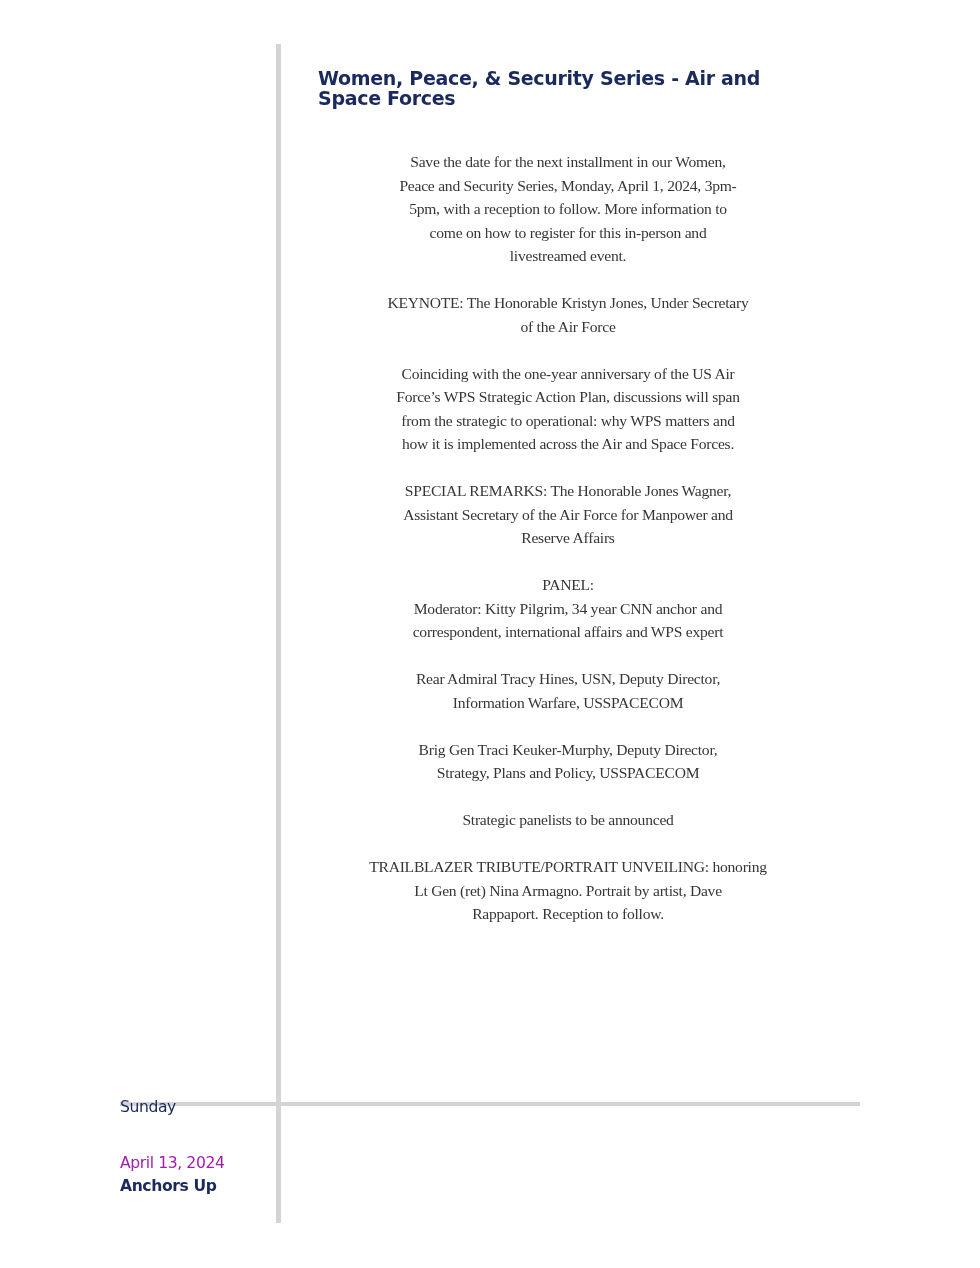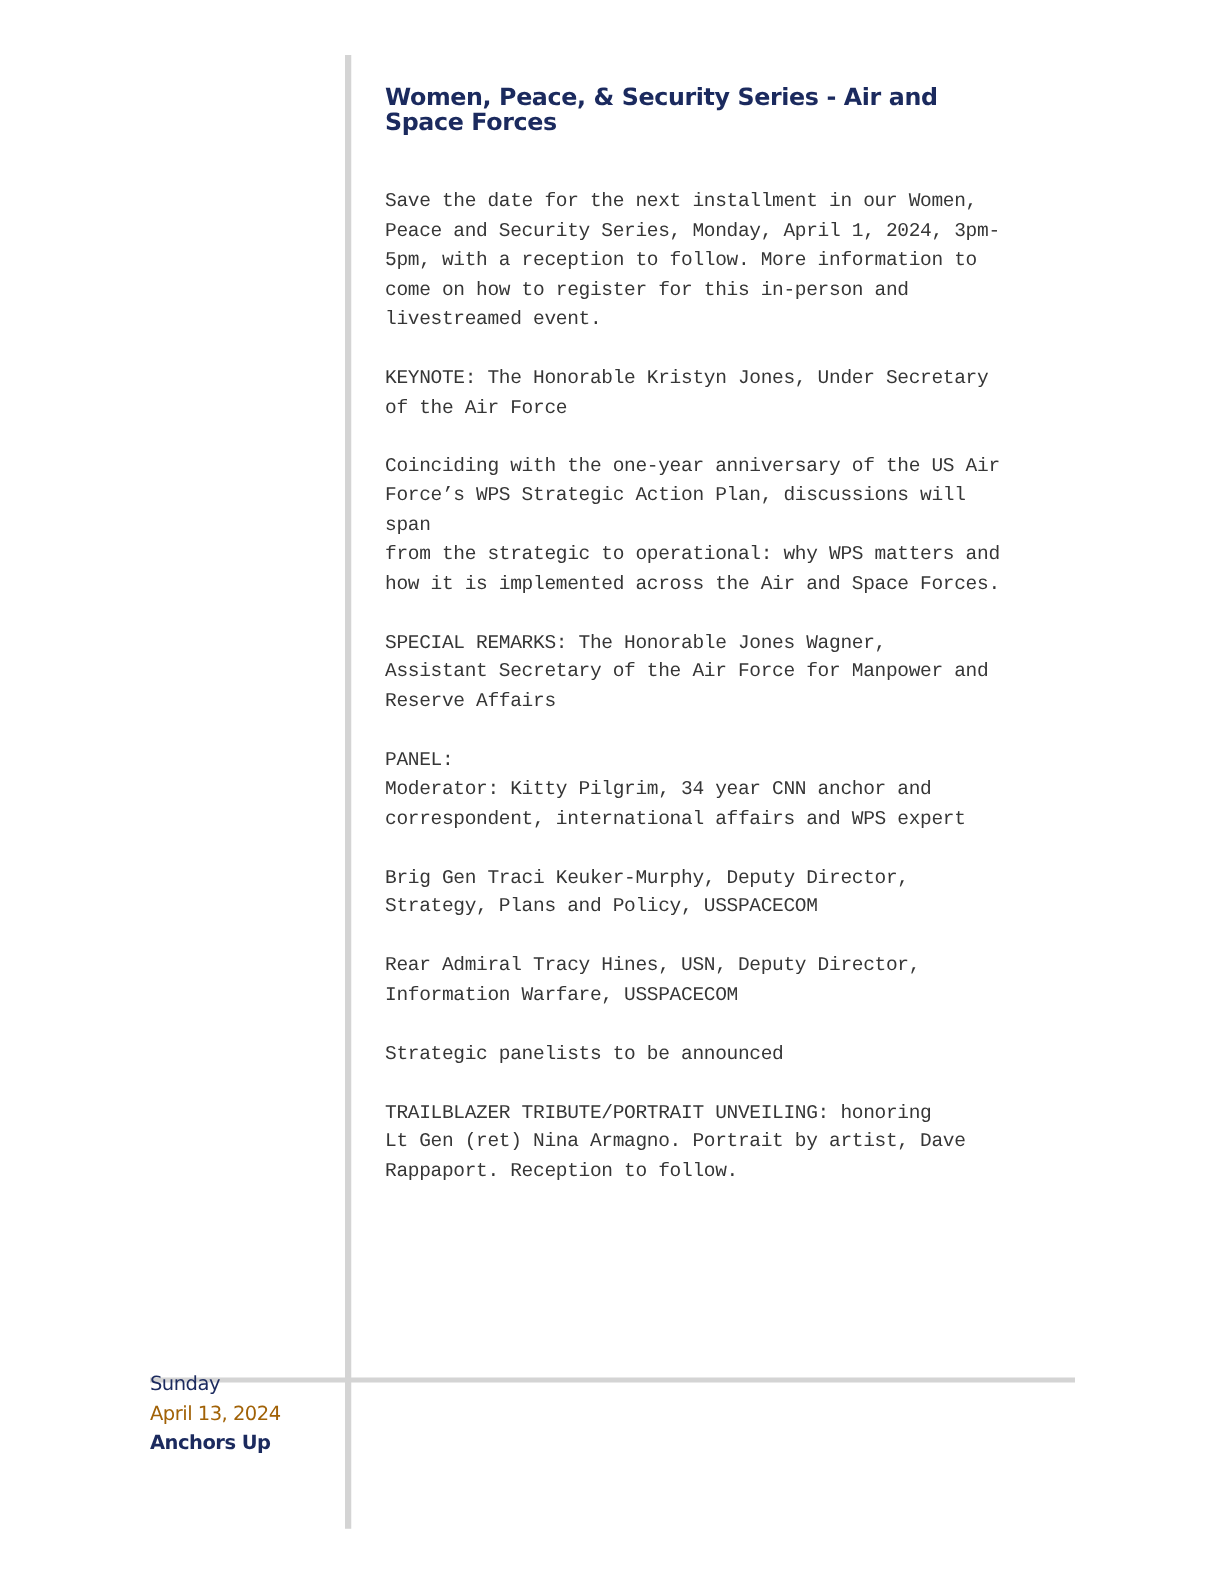--- a/index.html
+++ b/index.html
@@ -25,56 +25,57 @@
     .hline {
       position: absolute;
       left: 120px;
       top: 1102px;
       width: 740px;
       height: 4px;
       background: #d4d4d4;
     }
     .event {
       position: absolute;
-      left: 308px;
+      left: 318px;
       top: 68px;
       width: 500px;
     }
     .event-title {
       margin: 0;
       font-family: "DejaVu Sans", sans-serif;
       font-weight: bold;
       font-size: 19px;
       line-height: 20px;
       color: #1b2a5e;
       letter-spacing: -0.3px;
     }
     .event-body {
       margin-top: 42px;
     }
     .para {
       margin: 0 0 23.5px 0;
-      font-family: Liberation Mono, monospace;
+      font-family: Liberation Serif, serif;
       font-size: 15.6px;
       line-height: 23.5px;
       color: #363636;
       letter-spacing: -0.25px;
       white-space: pre-line;
+      text-align: center;
     }
     .date-block {
       position: absolute;
       left: 120px;
       top: 1096px;
       font-family: "DejaVu Sans", sans-serif;
       font-size: 15.6px;
       line-height: 23.5px;
       letter-spacing: -0.4px;
     }
     .date-weekday { color: #1b2a5e; }
-    .date-full { color: #a16207; }
+    .date-full { color: #a21caf; margin-top: 32px; }
     .date-event { color: #1b2a5e; font-weight: bold; }
   </style>
 </head>
 <body>
 
 <div class="vline"></div>
 <div class="hline"></div>
 
 <div class="event">
   <h2 class="event-title">Women, Peace, &amp; Security Series - Air and Space Forces</h2>
@@ -89,24 +90,24 @@
     <p class="para">Coinciding with the one-year anniversary of the US Air
 Force’s WPS Strategic Action Plan, discussions will span
 from the strategic to operational: why WPS matters and
 how it is implemented across the Air and Space Forces.</p>
     <p class="para">SPECIAL REMARKS: The Honorable Jones Wagner,
 Assistant Secretary of the Air Force for Manpower and
 Reserve Affairs</p>
     <p class="para">PANEL:
 Moderator: Kitty Pilgrim, 34 year CNN anchor and
 correspondent, international affairs and WPS expert</p>
+    <p class="para">Rear Admiral Tracy Hines, USN, Deputy Director,
+Information Warfare, USSPACECOM</p>
     <p class="para">Brig Gen Traci Keuker-Murphy, Deputy Director,
 Strategy, Plans and Policy, USSPACECOM</p>
-    <p class="para">Rear Admiral Tracy Hines, USN, Deputy Director,
-Information Warfare, USSPACECOM</p>
     <p class="para">Strategic panelists to be announced</p>
     <p class="para">TRAILBLAZER TRIBUTE/PORTRAIT UNVEILING: honoring
 Lt Gen (ret) Nina Armagno. Portrait by artist, Dave
 Rappaport. Reception to follow.</p>
   </div>
 </div>
 
 <div class="date-block">
   <div class="date-weekday">Sunday</div>
   <div class="date-full">April 13, 2024</div>

